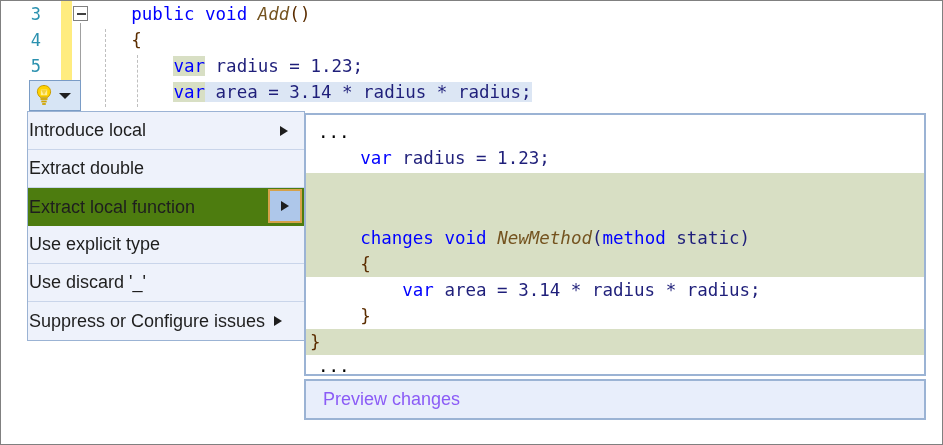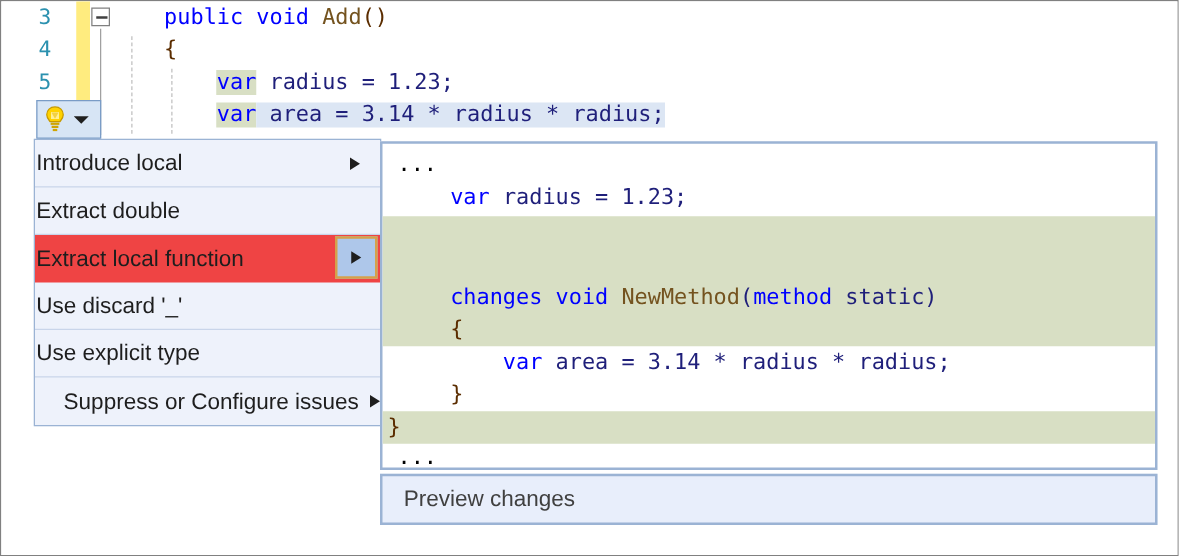--- a/index.html
+++ b/index.html
@@ -84,21 +84,21 @@
     position: absolute;
     left: 0;
     height: 26px;
     line-height: 26px;
     white-space: pre;
     font-family: "DejaVu Sans Mono", monospace;
     font-size: 17.5px;
     color: #000000;
   }
   .kw  { color: #0000ff; margin-top: 40px; }
-  .meth{ color: #74531f; }
+  .meth{ color: #74531f; font-style: italic; }
   .brn { color: #5b2d00; }
   .plain { color: #1f1f7a; }
   .hl-green { background: #d8dfc4; }
   .hl-sel   { background: #dce6f4; }
 
   
   #bulb {
     position: absolute;
     left: 28px; top: 79px;
     width: 52px; height: 31px;
@@ -136,23 +136,23 @@
     position: relative;
     height: 38px;
     display: flex;
     align-items: center;
     font-size: 18px;
     color: #1e1e1e;
     border-bottom: 1px solid #c9d5ea;
     box-sizing: border-box;
     padding-left: 1px;
   }
-  .mi:last-child { border-bottom: none; justify-content: flex-end; }
+  .mi:last-child { border-bottom: none; }
   .mi.sel {
-    background: #ef4444;
+    background: #4d7c0f;
     border-bottom: none;
   }
   .mi-label { white-space: nowrap; }
   .mi-arrow-right {
     position: absolute;
     right: 16px;
     top: 50%;
     margin-top: -5px;
     width: 0; height: 0;
     border-top: 5px solid transparent;
@@ -223,21 +223,21 @@
     margin-top: 3px;
     background: #e8eefb;
     border: 2px solid #9bb3d4;
     box-sizing: border-box;
     height: 41px;
     display: flex;
     align-items: center;
     padding-left: 17px;
   }
   #preview-footer .lnk {
-    color: #404040;
+    color: #8b5cf6;
     font-size: 18px;
     cursor: pointer;
   }
 </style>
 </head>
 <body>
 
 <div id="screen">
 
   <div id="editor">
@@ -294,25 +294,25 @@
     </div>
 
     <div class="mi sel">
       <span class="mi-label">Extract local function</span>
       <span class="arrowbox">
           <i></i>
         </span>
     </div>
 
     <div class="mi">
+      <span class="mi-label">Use explicit type</span>
+    </div>
+
+    <div class="mi">
       <span class="mi-label">Use discard '_'</span>
-    </div>
-
-    <div class="mi">
-      <span class="mi-label">Use explicit type</span>
     </div>
 
     <div class="mi">
       <span class="mi-label">Suppress or Configure issues</span>
       <span class="mi-arrow-inline"></span>
     </div>
   </div>
 
   <div id="preview">
 

